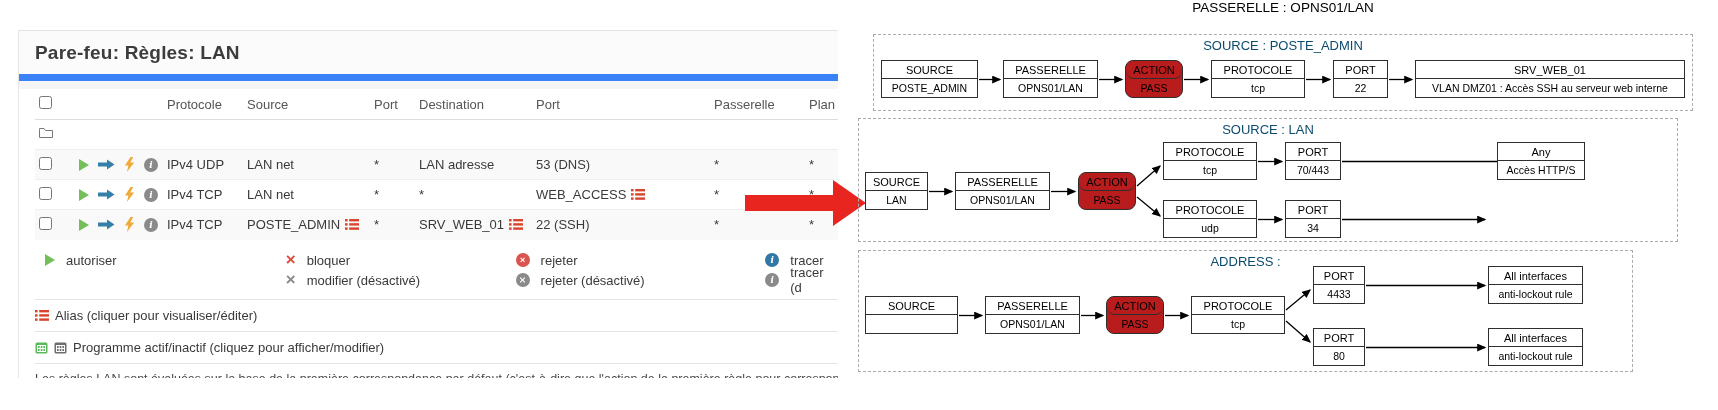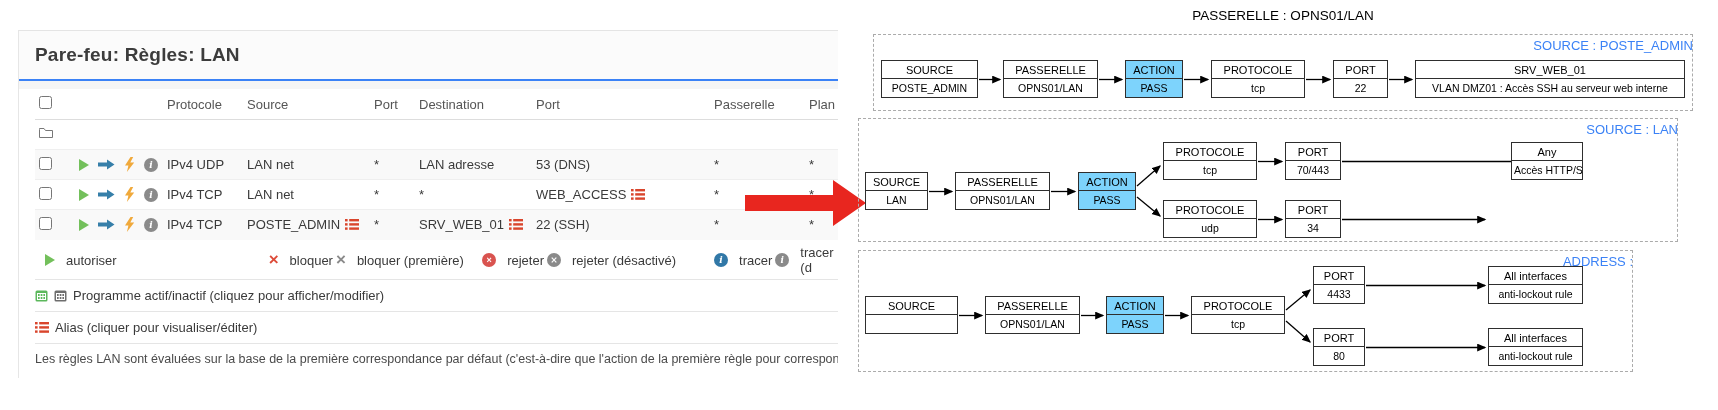--- a/index.html
+++ b/index.html
@@ -2,21 +2,21 @@
 <html><head>
 <meta charset="utf-8">
 <style>
   * { margin:0; padding:0; box-sizing:border-box; }
   body { font-family:"Liberation Sans", sans-serif; background:#fff; }
   .page { position:relative; width:1718px; height:410px; background:#fff; overflow:hidden; }
 
   
   .content { position:absolute; left:18px; top:30px; width:820px; height:348px;
              border-top:1px solid #e4e4e4; border-left:1px solid #e6e6e6; background:#fff; overflow:hidden; }
-  .content-header { height:50px; background:#fbfbfb; border-bottom:2px solid #3b82f6;
+  .content-header { height:50px; background:#fbfbfb; border-bottom:7px solid #3b82f6;
                     display:flex; align-items:center; padding-left:16px; }
   .content-header h1 { font-size:19px; font-weight:bold; color:#3c3c3c; letter-spacing:0.2px; }
   .header-gap { height:8px; background:#f5f5f5; }
   .panel-body { padding-left:16px; }
 
   table.rules { border-collapse:collapse; width:860px; table-layout:fixed; font-size:13px; color:#3a3a3a; }
   table.rules th { text-align:left; font-weight:normal; color:#555; padding:7px 4px; border-bottom:1px solid #ddd; white-space:nowrap; }
   table.rules td { padding:6px 4px; border-top:1px solid #efefef; white-space:nowrap; overflow:hidden; height:30px; vertical-align:middle; }
   table.rules tbody tr:nth-child(even) { background:#f9f9f9; }
   .c-actions-inner { display:flex; align-items:center; gap:9px; }
@@ -27,41 +27,41 @@
   .tri.gray  { border-left:10px solid #6e6e6e; }
   .circle-ic { display:inline-flex; width:14px; height:14px; border-radius:50%; background:#8a8a8a; color:#fff;
                align-items:center; justify-content:center; font-size:9px; font-weight:bold;
                font-family:"DejaVu Serif", serif; font-style:italic; flex:0 0 auto; }
   .circle-ic.blue { background:#3178a7; }
   .circle-ic.red { background:#d9534f; font-style:normal; font-family:"Liberation Sans",sans-serif; font-size:9px; }
   .xmark { font-size:17px; font-weight:bold; line-height:12px; }
   .xmark.red { color:#dd4b39; } .xmark.gray { color:#8a8a8a; }
 
   .legend { display:flex; padding:12px 0 10px 10px; font-size:13px; color:#3a3a3a; }
-  .lcol { display:flex; flex-direction:row; gap:3px; }
+  .lcol { display:flex; flex-direction:column; gap:3px; }
   .lcol1 { width:243px; } .lcol2 { width:232px; } .lcol3 { width:252px; }
   .litem { display:flex; align-items:center; gap:11px; height:17px; }
 
   .note-row { border-top:1px solid #e5e5e5; padding:8px 0; font-size:13px; color:#3a3a3a;
               display:flex; align-items:center; gap:6px; }
   .footer-note { border-top:1px solid #e5e5e5; padding:7px 0 0 0; font-size:12.5px; color:#4a4a4a; line-height:1.3; }
   .footer-note div { white-space:nowrap; overflow:hidden; }
 
   
   .red-arrow { position:absolute; left:745px; top:176px; }
 
   
   .diagram { position:absolute; left:848px; top:0; width:870px; height:410px; font-family:"Liberation Sans", sans-serif; }
-  .diagram-title { position:absolute; left:0; top:8px; width:870px; text-align:center; font-size:13.5px; color:#000; }
+  .diagram-title { position:absolute; left:0; top:0; width:870px; text-align:center; font-size:13.5px; color:#000; }
   .dgroup { position:absolute; border:1px dashed #ababab; }
-  .dglabel { position:absolute; text-align:right; font-size:13px; color:#3b82f6; }
+  .dglabel { position:absolute; text-align:center; font-size:13px; color:#0c4a6e; }
   .dbox { position:absolute; background:#fff; border:1px solid #2e2e2e; text-align:center; color:#000; z-index:2; }
   .dbox .hd { border-bottom:1px solid #2e2e2e; height:18px; line-height:18px; font-size:11px; white-space:nowrap; overflow:hidden; padding:0 2px; }
   .dbox .vl { height:18px; line-height:18px; font-size:10.5px; white-space:nowrap; overflow:hidden; padding:0 2px; }
-  .dbox.green, .dbox.green .hd, .dbox.green .vl { background:#7dd3fc; }
+  .dbox.green, .dbox.green .hd, .dbox.green .vl { background:#b91c1c;border-radius:8px; }
   .arrows { position:absolute; left:0; top:0; z-index:1; }
 </style>
 </head>
 <body>
 
 <div class="page">
 
   <div class="content">
     <div class="content-header">
       <h1>Pare-feu: Règles: LAN</h1>
@@ -221,21 +221,21 @@
               <span>autoriser</span>
             </div>
         </div>
         <div class="lcol lcol2">
           <div class="litem">
               <span class="xmark red">×</span>
               <span>bloquer</span>
             </div>
           <div class="litem">
               <span class="xmark gray">×</span>
-              <span>bloquer (première)</span>
+              <span>modifier (désactivé)</span>
             </div>
         </div>
         <div class="lcol lcol3">
           <div class="litem">
               <span class="circle-ic red">×</span>
               <span>rejeter</span>
             </div>
           <div class="litem">
               <span class="circle-ic">×</span>
               <span>rejeter (désactivé)</span>
@@ -244,20 +244,34 @@
         <div class="lcol">
           <div class="litem">
               <span class="circle-ic blue">i</span>
               <span>tracer</span>
             </div>
           <div class="litem">
               <span class="circle-ic">i</span>
               <span>tracer (d</span>
             </div>
         </div>
+      </div>
+
+      <div class="note-row">
+        <svg width="14" height="11" viewBox="0 0 14 11">
+            <g fill="#d9452c">
+              <rect width="2.6" height="2.4"></rect>
+              <rect x="4.2" width="9.8" height="2.4"></rect>
+              <rect y="4.2" width="2.6" height="2.4"></rect>
+              <rect x="4.2" y="4.2" width="9.8" height="2.4"></rect>
+              <rect y="8.4" width="2.6" height="2.4"></rect>
+              <rect x="4.2" y="8.4" width="9.8" height="2.4"></rect>
+            </g>
+          </svg>
+        <span>Alias (cliquer pour visualiser/éditer)</span>
       </div>
 
       <div class="note-row">
         <svg width="13" height="13" viewBox="0 0 13 13">
             <rect x="0.5" y="1.5" width="12" height="11" rx="1.5" fill="#5cb85c"></rect>
             <g stroke="#fff" stroke-width="1" fill="none">
               <rect x="2.5" y="4.5" width="8" height="6"></rect>
               <line x1="5.2" y1="4.5" x2="5.2" y2="10.5"></line>
               <line x1="7.9" y1="4.5" x2="7.9" y2="10.5"></line>
               <line x1="2.5" y1="7.5" x2="10.5" y2="7.5"></line>
@@ -266,34 +280,20 @@
         <svg width="13" height="13" viewBox="0 0 13 13">
             <rect x="0.5" y="1.5" width="12" height="11" rx="1.5" fill="#6e6e6e"></rect>
             <g stroke="#fff" stroke-width="1" fill="none">
               <rect x="2.5" y="4.5" width="8" height="6"></rect>
               <line x1="5.2" y1="4.5" x2="5.2" y2="10.5"></line>
               <line x1="7.9" y1="4.5" x2="7.9" y2="10.5"></line>
               <line x1="2.5" y1="7.5" x2="10.5" y2="7.5"></line>
             </g>
           </svg>
         <span>Programme actif/inactif (cliquez pour afficher/modifier)</span>
-      </div>
-
-      <div class="note-row">
-        <svg width="14" height="11" viewBox="0 0 14 11">
-            <g fill="#d9452c">
-              <rect width="2.6" height="2.4"></rect>
-              <rect x="4.2" width="9.8" height="2.4"></rect>
-              <rect y="4.2" width="2.6" height="2.4"></rect>
-              <rect x="4.2" y="4.2" width="9.8" height="2.4"></rect>
-              <rect y="8.4" width="2.6" height="2.4"></rect>
-              <rect x="4.2" y="8.4" width="9.8" height="2.4"></rect>
-            </g>
-          </svg>
-        <span>Alias (cliquer pour visualiser/éditer)</span>
       </div>
 
       <div class="footer-note">
         <div>Les règles LAN sont évaluées sur la base de la première correspondance par défaut (c'est-à-dire que l'action de la première règle pour correspon</div>
 
       </div>
 
     </div>
   </div>
 
@@ -376,21 +376,21 @@
       <div class="vl">PASS</div>
     </div>
     <div class="dbox" style="left:315px;top:142px;width:94px">
       <div class="hd">PROTOCOLE</div>
       <div class="vl">tcp</div>
     </div>
     <div class="dbox" style="left:437px;top:142px;width:56px">
       <div class="hd">PORT</div>
       <div class="vl">70/443</div>
     </div>
-    <div class="dbox" style="left:663px;top:142px;width:72px">
+    <div class="dbox" style="left:649px;top:142px;width:88px">
       <div class="hd">Any</div>
       <div class="vl">Accès HTTP/S</div>
     </div>
     <div class="dbox" style="left:315px;top:200px;width:94px">
       <div class="hd">PROTOCOLE</div>
       <div class="vl">udp</div>
     </div>
     <div class="dbox" style="left:437px;top:200px;width:56px">
       <div class="hd">PORT</div>
       <div class="vl">34</div>

